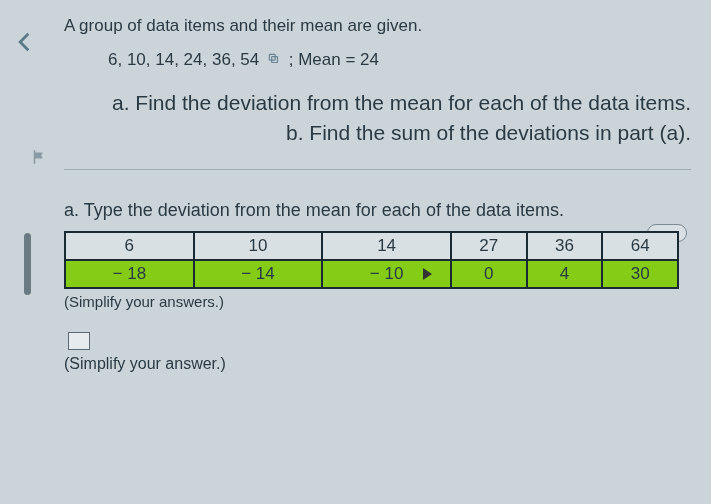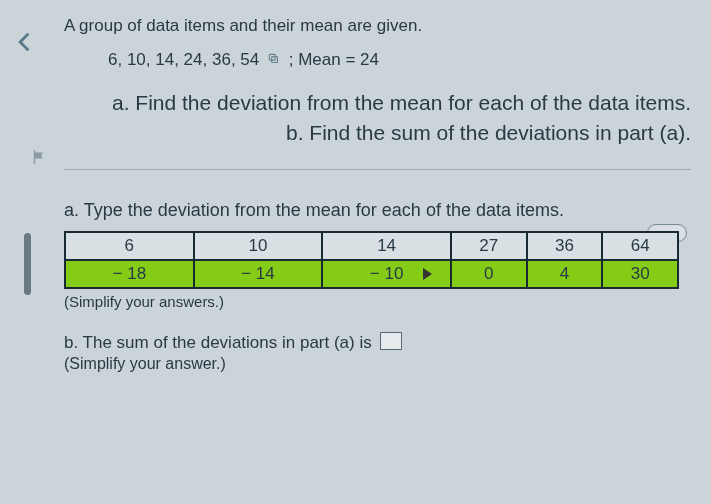--- a/index.html
+++ b/index.html
@@ -170,17 +170,16 @@
         <td class="answer-cell">0</td>
         <td class="answer-cell">4</td>
         <td class="answer-cell">30</td>
       </tr>
     </tbody>
       </table>
   </div>
   <p class="hint">(Simplify your answers.)</p>
 
   <p class="part-b">
-    <span>b. The sum of the deviations in part (a) is</span>
     <span class="blank-box"></span>
   </p>
   <p class="hint2">(Simplify your answer.)</p>
 </div>
 
 </body></html>

